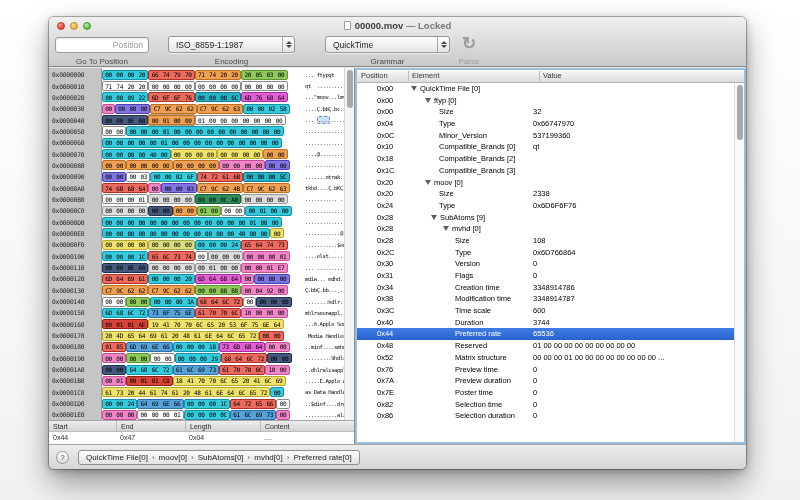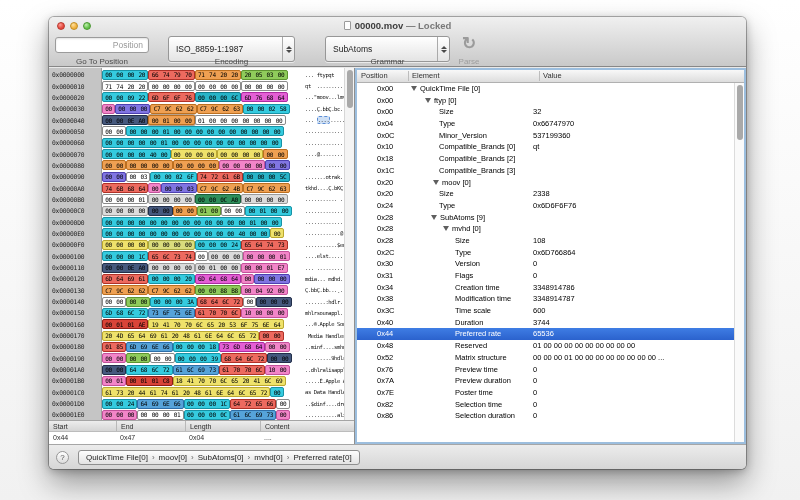--- a/index.html
+++ b/index.html
@@ -16,21 +16,21 @@
   .light.y { background:radial-gradient(circle at 35% 30%, #ffe1a0,#f0b03c 60%); border:1px solid #c08c22; }
   .light.g { background:radial-gradient(circle at 35% 30%, #c2f0b0,#63c24a 60%); border:1px solid #47962f; }
   .titletext { position:absolute; top:3px; left:0; right:0; text-align:center; font-size:9.5px; font-weight:bold; color:#3d3d3d; }
   .docicon { display:inline-block; width:7px; height:9px; background:#fdfdfd; border:1px solid #9a9a9a; border-radius:1px; margin-right:4px; vertical-align:-1px; }
   .locked { color:#787878; font-weight:bold; }
   .tb-label { position:absolute; top:40px; font-size:8px; color:#4a4a4a; text-align:center; }
   .tb-label.dis { color:#9d9d9d; }
   .goto-input { position:absolute; left:6px; top:20px; width:94px; height:16px; border:1px solid #9b9b9b; border-radius:3px;
                 background:#fff; font-size:8.5px; text-align:right; padding:0 5px; color:#222; outline:none; box-shadow:inset 0 1px 2px rgba(0,0,0,.12); }
   .goto-input::placeholder { color:#9a9a9a; }
-  .dropdown { position:absolute; top:19px; height:26px; border:1px solid #979797; border-radius:3px;
+  .dropdown { position:absolute; top:19px; height:17px; border:1px solid #979797; border-radius:3px;
               background:linear-gradient(#ffffff,#e4e4e4); font-size:8.5px; color:#1c1c1c; display:flex; align-items:center;
               box-shadow:0 1px 0 rgba(255,255,255,.6); }
   .dropdown .txt { flex:1; padding-left:7px; }
   .stepper { width:12px; height:100%; border-left:1px solid #aaa; display:flex; flex-direction:column; align-items:center; justify-content:center; gap:1px; }
   .arr-up { width:0; height:0; border-left:3px solid transparent; border-right:3px solid transparent; border-bottom:3.5px solid #4a4a4a; }
   .arr-dn { width:0; height:0; border-left:3px solid transparent; border-right:3px solid transparent; border-top:3.5px solid #4a4a4a; }
   .parse-btn { position:absolute; left:406px; top:16px; width:28px; height:22px; text-align:center; font-size:17px; line-height:22px;
                color:#9b9b9b; font-weight:bold; background:none; border:none; }
   
   .content { position:absolute; top:51px; bottom:25px; left:0; right:0; background:#fff; display:flex; }
@@ -102,21 +102,21 @@
       <div class="dropdown" style="left:119px; width:127px;">
         <span class="txt">ISO_8859-1:1987</span>
         <span class="stepper">
             <span class="arr-up"></span>
             <span class="arr-dn"></span>
           </span>
       </div>
       <div class="tb-label" style="left:119px; width:127px;">Encoding</div>
 
       <div class="dropdown" style="left:276px; width:125px;">
-        <span class="txt">SubAtoms</span>
+        <span class="txt">QuickTime</span>
         <span class="stepper">
             <span class="arr-up"></span>
             <span class="arr-dn"></span>
           </span>
       </div>
       <div class="tb-label" style="left:276px; width:125px;">Grammar</div>
 
       <button class="parse-btn">
         <span>↻</span>
       </button>
@@ -1118,21 +1118,21 @@
               <span class="tel" style="left: 82px;"><span>Compatible_Brands [2]</span></span>
               <span class="tval"></span>
             </div>
             <div class="trow">
               <span class="tpos">0x1C</span>
               <span class="tel" style="left: 82px;"><span>Compatible_Brands [3]</span></span>
               <span class="tval"></span>
             </div>
             <div class="trow">
               <span class="tpos">0x20</span>
-              <span class="tel" style="left: 76px;"><span class="tri"></span><span>moov [0]</span></span>
+              <span class="tel" style="left: 68px;"><span class="tri"></span><span>moov [0]</span></span>
               <span class="tval"></span>
             </div>
             <div class="trow">
               <span class="tpos">0x20</span>
               <span class="tel" style="left: 82px;"><span>Size</span></span>
               <span class="tval">2338</span>
             </div>
             <div class="trow">
               <span class="tpos">0x24</span>
               <span class="tel" style="left: 82px;"><span>Type</span></span>

